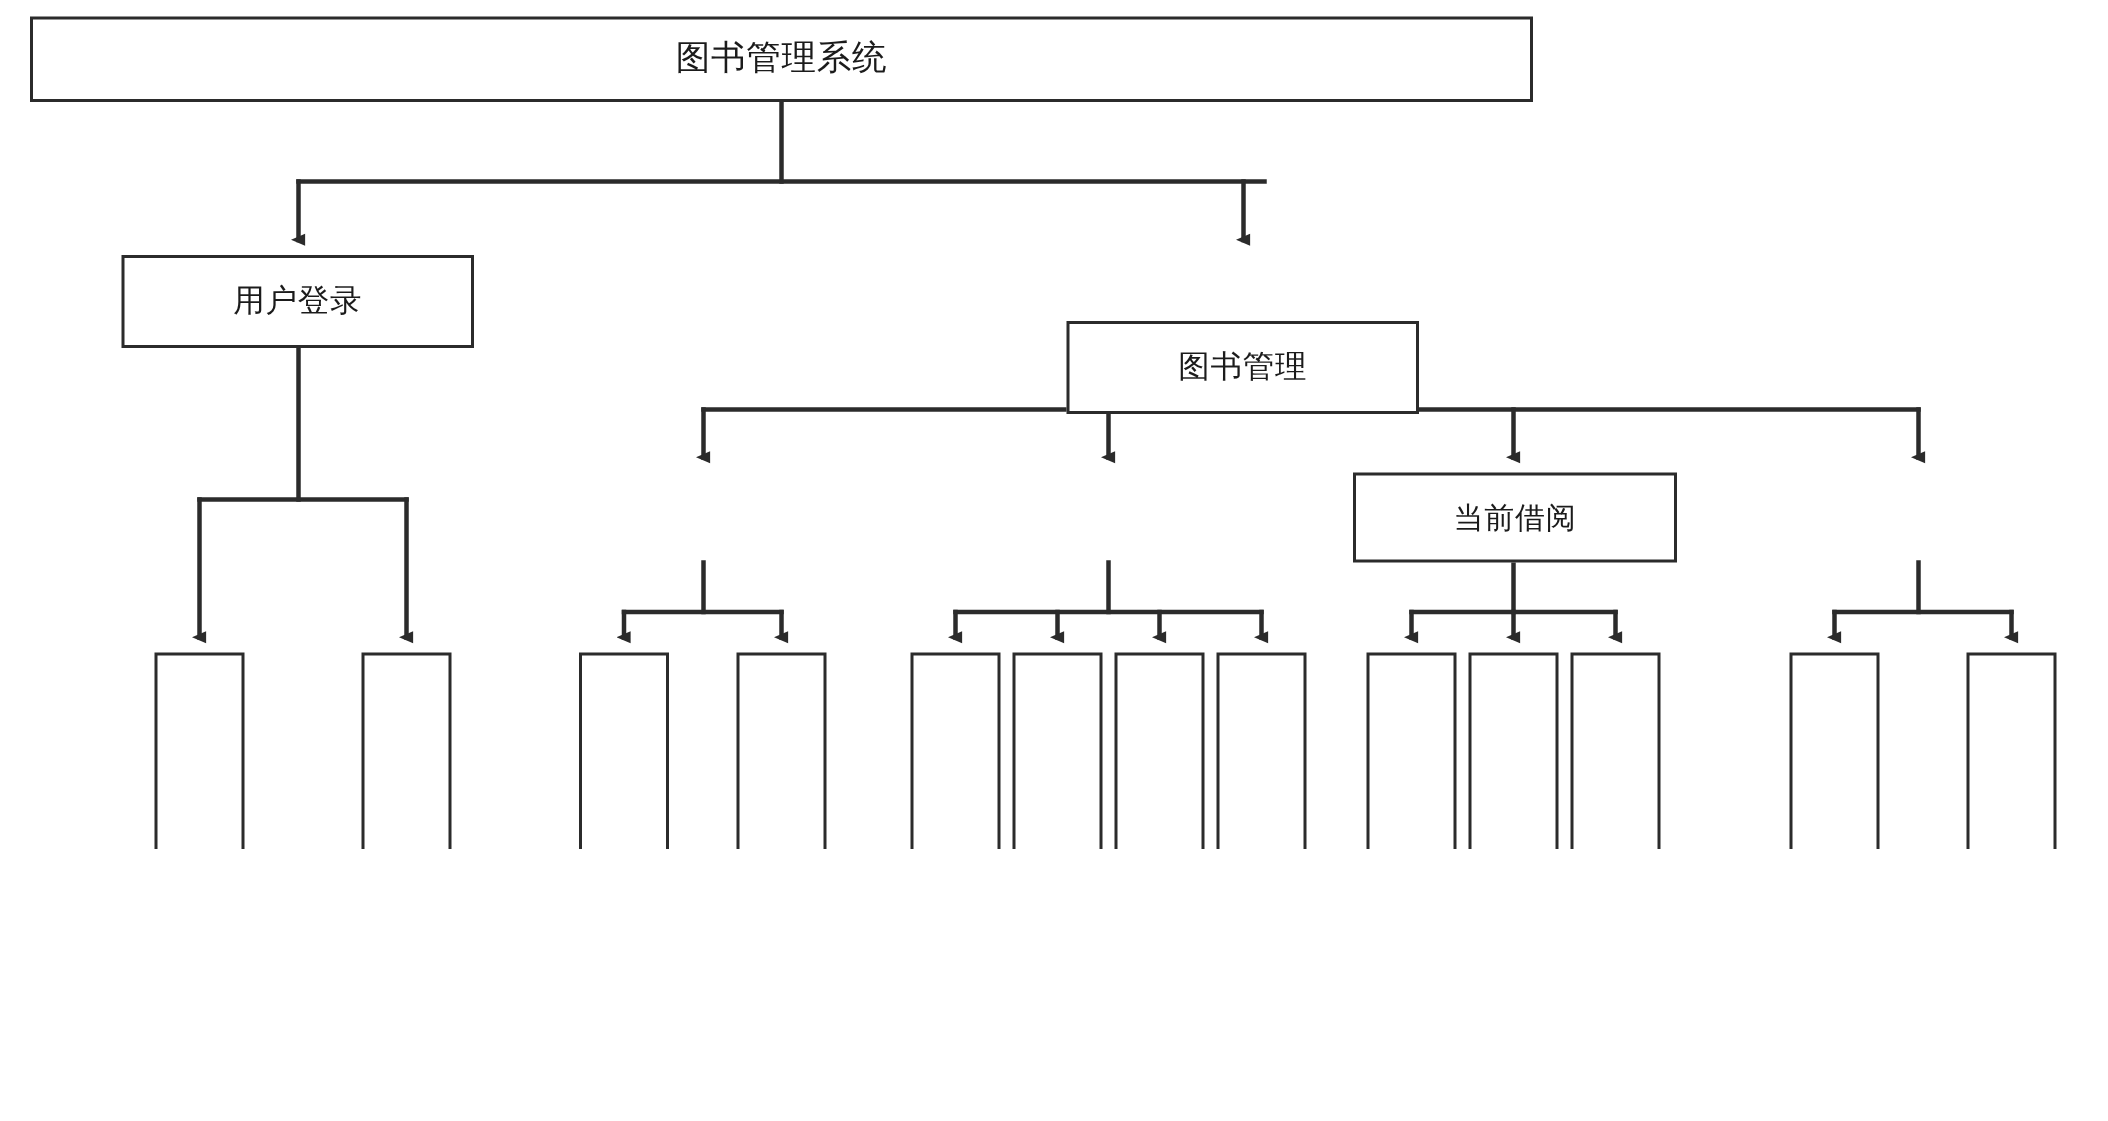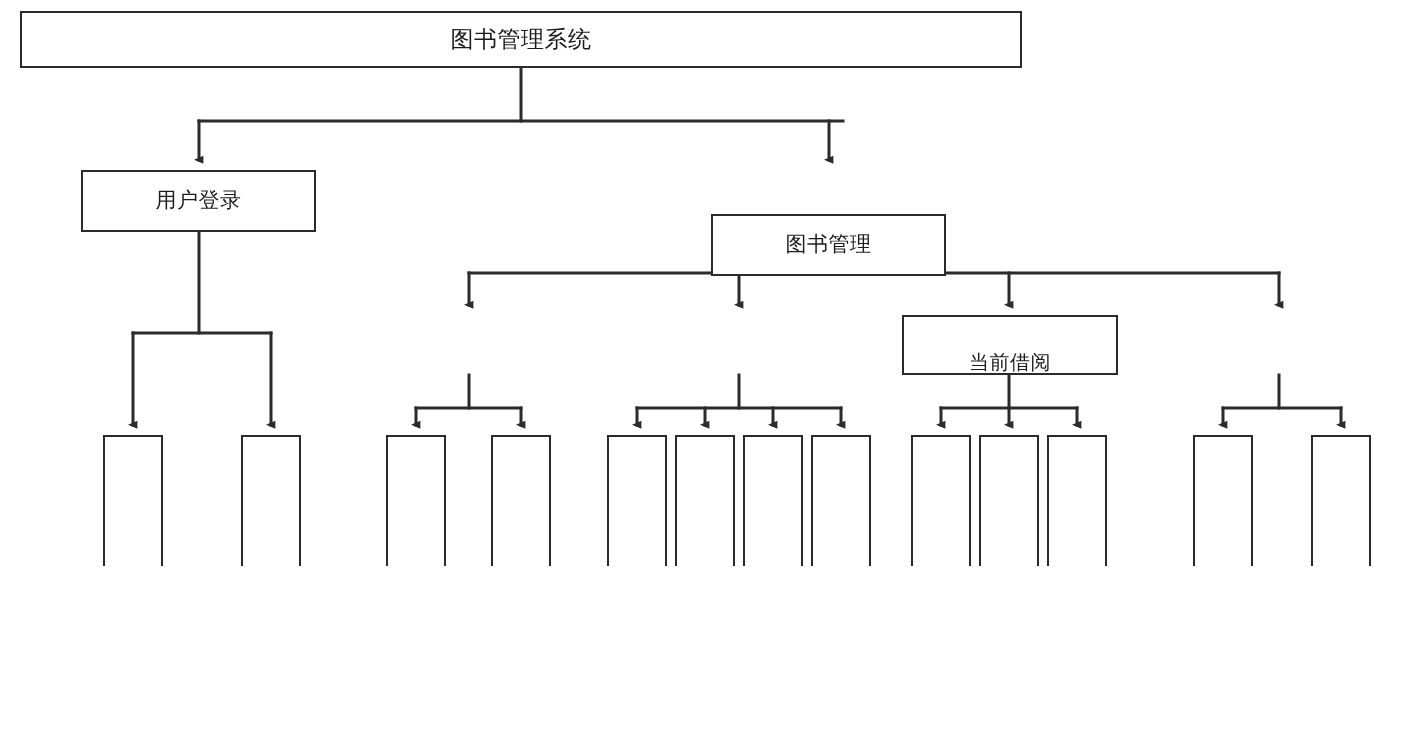--- a/index.html
+++ b/index.html
@@ -128,21 +128,21 @@
     <span class="label">图书管理系统</span>
   </div>
 
   <div class="node branch" style="left:81px; top:170px; width:235px; height:62px;">
     <span class="label">用户登录</span>
   </div>
   <div class="node branch" style="left:711px; top:170px; width:235px; height:62px;margin-top:44px;">
     <span class="label">图书管理</span>
   </div>
 
-  <div class="node sub" style="left:902px; top:315px; width:216px; height:60px;align-items:flex-end;">
+  <div class="node sub" style="left:902px; top:315px; width:216px; height:60px;">
     <span class="label">当前借阅</span>
   </div>
 
   <div class="node leaf" style="left:103px; top:435px; width:60px; height:300px;">
     <span class="label">用户登录</span>
   </div>
   <div class="node leaf" style="left:241px; top:435px; width:60px; height:300px;">
     <span class="label">注销登录</span>
   </div>
 

